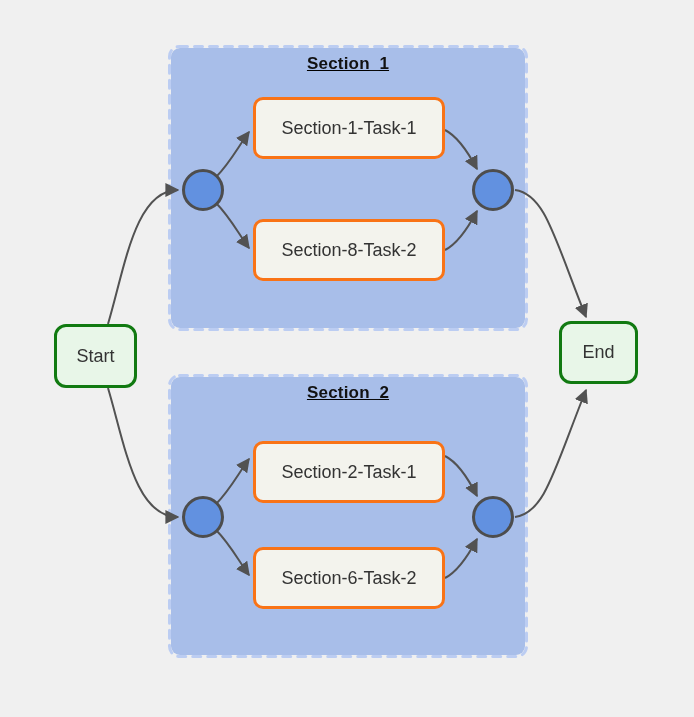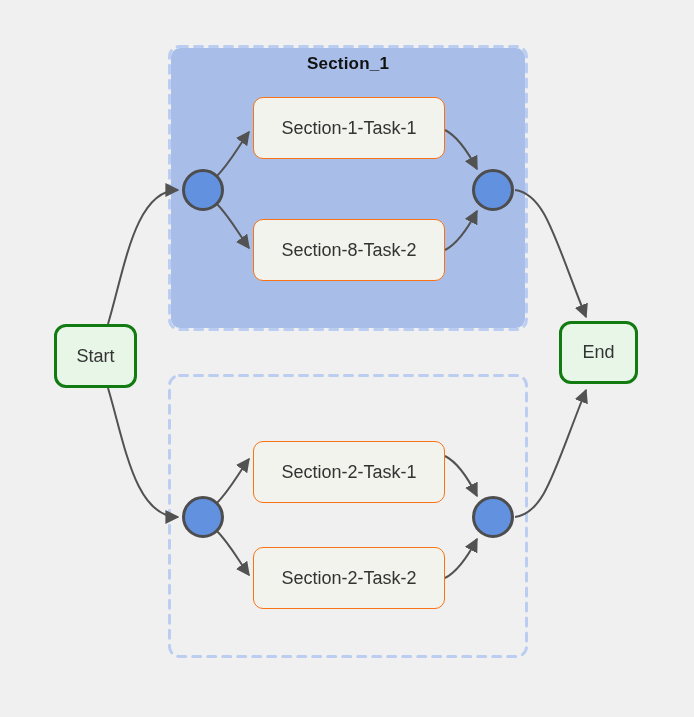--- a/index.html
+++ b/index.html
@@ -13,20 +13,21 @@
     width: 694px;
     height: 717px;
     background: #f0f0f0;
     overflow: hidden;
   }
   .cluster {
     position: absolute;
     background: #a8bee9;
     border-radius: 9px;
     z-index: 1;
+    text-decoration: underline;
   }
   .cluster-title {
     text-align: center;
     font-weight: bold;
     font-size: 17px;
     color: #111111;
     padding-top: 6px;
     letter-spacing: 0.2px;
   }
   .edges {
@@ -47,21 +48,21 @@
     z-index: 10;
     text-align: center;
   }
   .terminal {
     background: #e8f6e8;
     border: 3px solid #117a11;
     border-radius: 12px;
   }
   .task {
     background: #f3f3ed;
-    border: 1px solid #f97316;
+    border: 3px solid #f97316;
     border-radius: 10px;
   }
   .circle {
     position: absolute;
     box-sizing: border-box;
     width: 42px;
     height: 42px;
     border-radius: 50%;
     background: #6291e0;
     border: 3px solid #4d4d4d;
@@ -93,20 +94,23 @@
     stroke-linecap: round;
   }
 </style>
 </head>
 <body>
 
 <div class="canvas">
 
   <div class="cluster" id="cluster-1">
     <div class="cluster-title">Section_1</div>
+  </div>
+  <div class="cluster" id="cluster-2">
+    <div class="cluster-title">Section_2</div>
   </div>
 
   <svg class="edges" width="694" height="717" viewBox="0 0 694 717">
     <defs>
       <marker id="arrow" viewBox="0 0 10 10" refX="9" refY="5" markerWidth="7" markerHeight="7" orient="auto">
         <path d="M0,0 L10,5 L0,10 z" fill="#525252"></path>
       </marker>
     </defs>
 
     <rect class="cluster-border" x="169.5" y="46.5" width="357" height="283" rx="10"></rect>
@@ -143,16 +147,16 @@
   <div class="node task" id="task-1-1">
     <span>Section-1-Task-1</span>
   </div>
   <div class="node task" id="task-1-2">
     <span>Section-8-Task-2</span>
   </div>
   <div class="node task" id="task-2-1">
     <span>Section-2-Task-1</span>
   </div>
   <div class="node task" id="task-2-2">
-    <span>Section-2-Task-2</span>
+    <span>Section-6-Task-2</span>
   </div>
 
 </div>
 
 </body></html>

